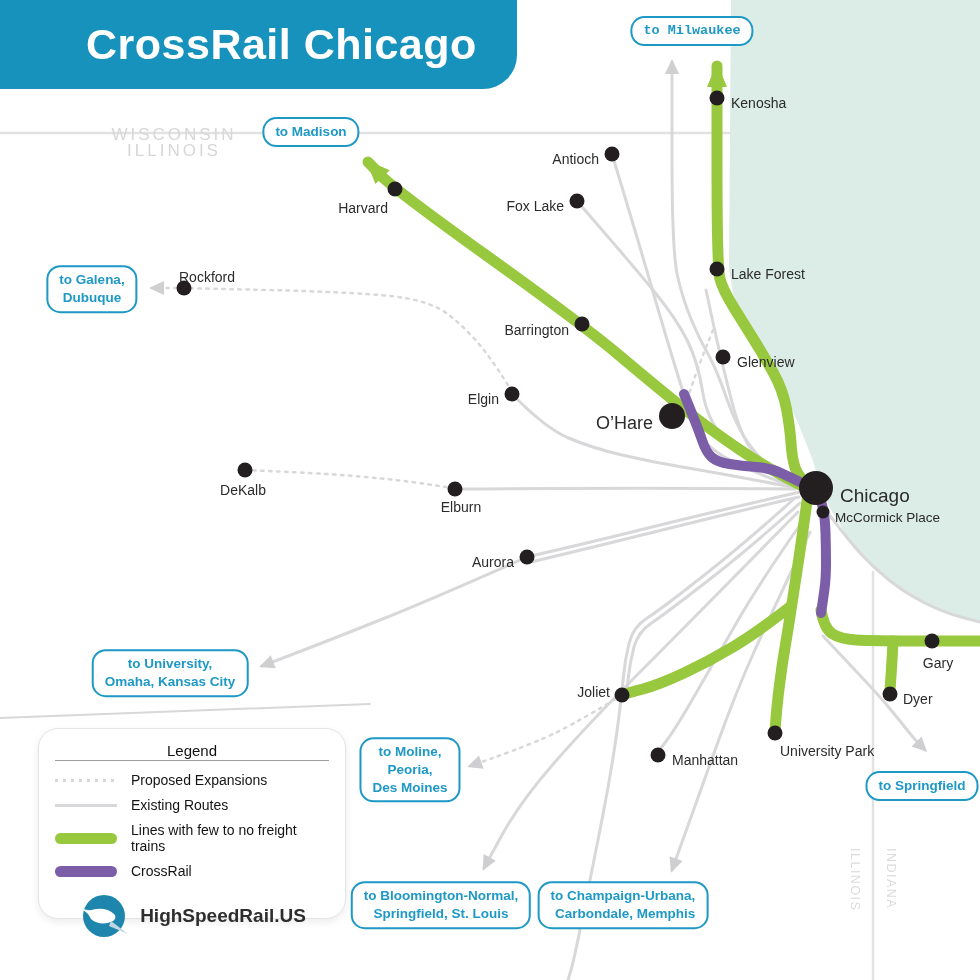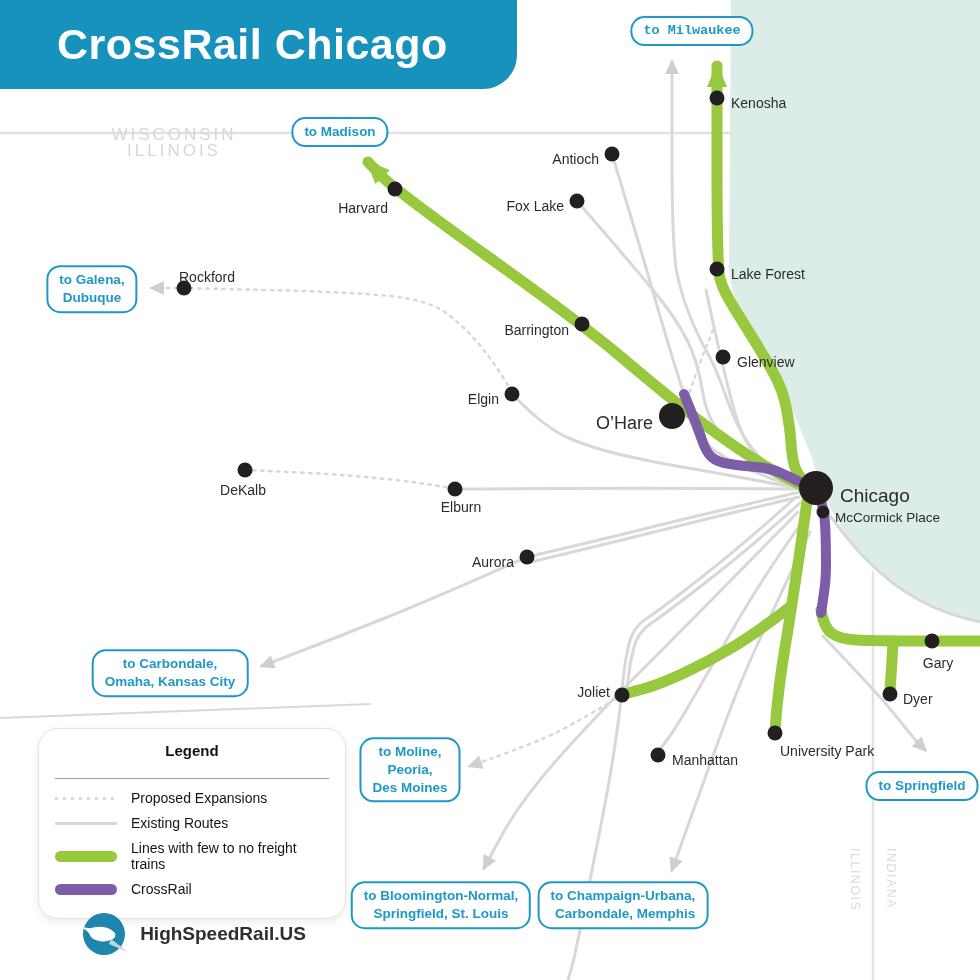--- a/index.html
+++ b/index.html
@@ -1,31 +1,31 @@
 <!DOCTYPE html>
 <html><head>
 <meta charset="utf-8">
 <style>
   html,body{margin:0;padding:0;background:#fff;}
   .stage{position:relative;width:980px;height:980px;background:#ffffff;overflow:hidden;
          font-family:"Liberation Sans",sans-serif;}
   svg.map{position:absolute;left:0;top:0;}
   .banner{position:absolute;left:0;top:0;width:517px;height:89px;background:#1792BD;
           border-bottom-right-radius:34px;color:#fff;font-weight:bold;font-size:43px;
-          line-height:89px;padding-left:57px;box-sizing:border-box;letter-spacing:.5px;}
+          line-height:89px;padding-left:86px;box-sizing:border-box;letter-spacing:.5px;}
   .state-h{position:absolute;color:#D7D7D7;font-size:17px;letter-spacing:3px;text-align:center;width:180px;}
   .state-v{position:absolute;color:#DBDBDB;font-size:12.5px;letter-spacing:1.5px;writing-mode:vertical-rl;}
   .badge{position:absolute;transform:translate(-50%,-50%);background:#fff;border:2.5px solid #1E98C5;
          border-radius:14px;color:#1E98C5;font-size:13.5px;font-weight:bold;text-align:center;
          line-height:1.32;padding:4px 11px;white-space:nowrap;}
   .legend{position:absolute;left:38px;top:728px;width:308px;height:191px;background:#fff;
           border:1px solid #E4E4E4;border-radius:20px;box-shadow:0 3px 8px rgba(0,0,0,.08);
           box-sizing:border-box;padding:13px 16px 0;}
-  .legend-title{text-align:center;font-size:15px;font-weight:bold;color:#121212;
-                padding-bottom:19px;border-bottom:1px solid #9E9E9E;}
+  .legend-title{text-align:center;font-size:15px;font-weight:normal;color:#121212;
+                padding-bottom:1px;border-bottom:1px solid #9E9E9E;}
   .legend-items{margin-top:11px;display:flex;flex-direction:column;gap:9px;}
   .legend-row{display:flex;align-items:center;gap:14px;font-size:14px;color:#141414;}
   .swatch{width:62px;flex:0 0 62px;height:3px;}
   .swatch.existing{background:#D8D8DA;}
   .swatch.proposed{background:repeating-linear-gradient(90deg,#D8D8DA 0 3px,transparent 3px 8px);}
   .swatch.green{height:11px;border-radius:6px;background:#97C83D;}
   .swatch.purple{height:11px;border-radius:6px;background:#7B5EA7;}
   .brand{display:flex;align-items:center;justify-content:center;gap:10px;margin-top:13px;
          font-size:19px;font-weight:bold;color:#2E2E2E;}
 </style>
@@ -130,23 +130,23 @@
       </g>
   </svg>
 
   <div class="state-h" style="left:84px;top:125px;">WISCONSIN</div>
   <div class="state-h" style="left:84px;top:141px;">ILLINOIS</div>
   <div class="state-v" style="left:848px;top:848px;">ILLINOIS</div>
   <div class="state-v" style="left:884px;top:848px;">INDIANA</div>
 
   <div id="badges">
       <div class="badge" style="left: 692px; top: 31px; font-family: Liberation Mono, monospace;"><span>to Milwaukee</span></div>
-      <div class="badge" style="left: 340px; top: 132px; text-align: center;"><span>to Madison</span></div>
+      <div class="badge" style="left: 311px; top: 132px; text-align: center;"><span>to Madison</span></div>
       <div class="badge" style="left: 92px; top: 289px;"><span>to Galena,</span><br><span>Dubuque</span></div>
-      <div class="badge" style="left: 170px; top: 673px;"><span>to Carbondale,</span><br><span>Omaha, Kansas City</span></div>
+      <div class="badge" style="left: 170px; top: 673px;"><span>to University,</span><br><span>Omaha, Kansas City</span></div>
       <div class="badge" style="left: 410px; top: 770px;"><span>to Moline,</span><br><span>Peoria,</span><br><span>Des Moines</span></div>
       <div class="badge" style="left: 441px; top: 905px;"><span>to Bloomington-Normal,</span><br><span>Springfield, St. Louis</span></div>
       <div class="badge" style="left: 623px; top: 905px; text-align: right;"><span>to Champaign-Urbana,</span><br><span>Carbondale, Memphis</span></div>
       <div class="badge" style="left: 922px; top: 786px;"><span>to Springfield</span></div>
     </div>
 
   <div class="banner">
     <span>CrossRail Chicago</span>
   </div>
 

